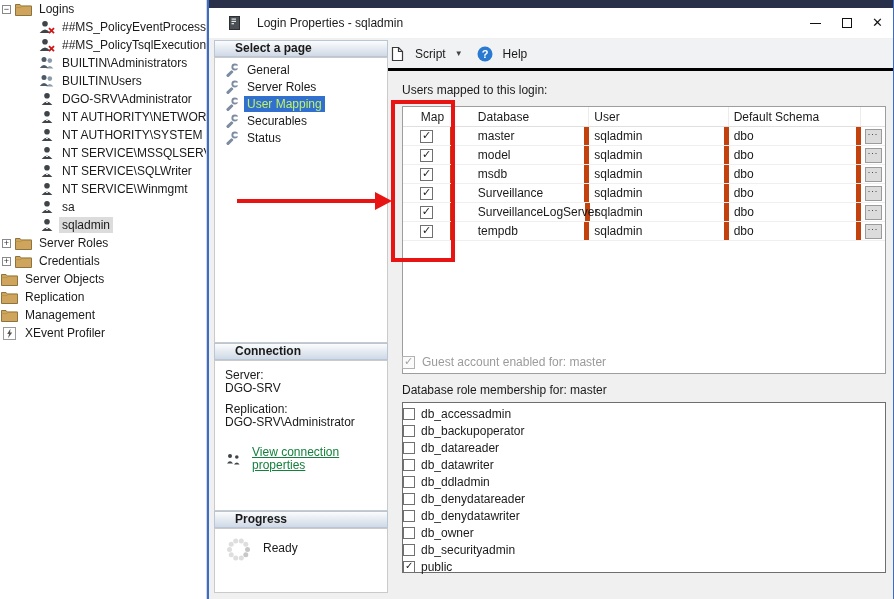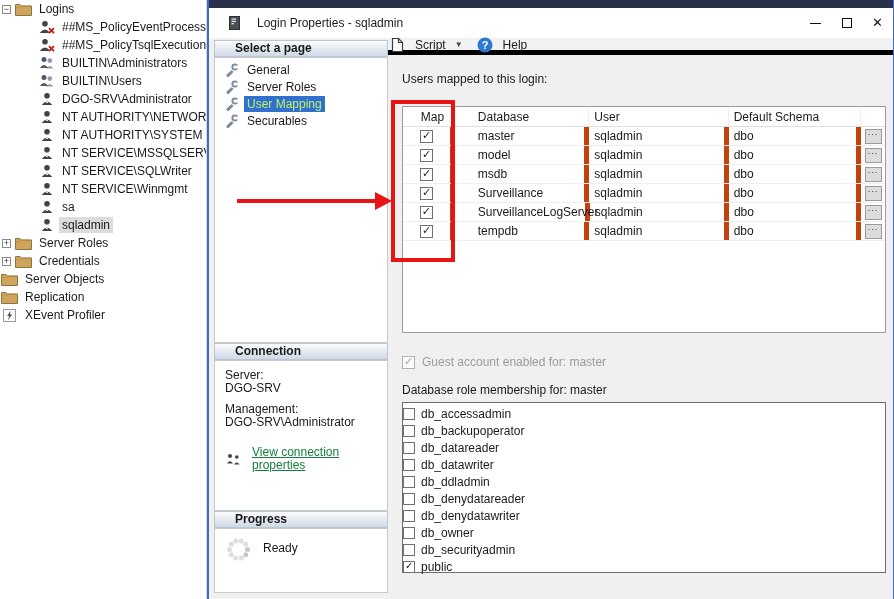--- a/index.html
+++ b/index.html
@@ -42,30 +42,30 @@
   #conn-well{top:360px;height:151px;padding:8px 0 0 10px;line-height:13px}
   .cgap{height:8px}
   #conn-link-row{margin-top:17px;display:flex;align-items:center}
   #conn-link{color:#15803d;text-decoration:underline;margin-left:6px;cursor:pointer}
   #prog-head{top:511px}
   #prog-well{top:528px;height:65px}
   #spinner{position:absolute;left:10px;top:7px}
   #prog-status{position:absolute;left:48px;top:12px}
 
   
-  #toolbar{position:absolute;left:179px;right:0;top:39px;height:16px;background:#f1f2f4;border-bottom:5px solid #000000;display:flex;align-items:center;padding-left:0}
+  #toolbar{position:absolute;left:179px;right:0;top:39px;height:32px;background:#f1f2f4;border-bottom:3px solid #000000;display:flex;align-items:center;padding-left:0}
   #script-btn{display:flex;align-items:center;cursor:default}
   #script-label{margin-left:6px}
   #script-caret{margin-left:9px;font-size:8px;color:#444}
   #help-btn{display:flex;align-items:center;margin-left:14px;cursor:default}
   #help-label{margin-left:5px}
 
   
-  #mapped-label{position:absolute;left:193px;top:72px}
-  #map-table{position:absolute;left:193px;top:106px;width:484px;height:227px;background:#fff;border:1px solid #9d9d9d}
+  #mapped-label{position:absolute;left:193px;top:83px}
+  #map-table{position:absolute;left:193px;top:106px;width:484px;height:268px;background:#fff;border:1px solid #9d9d9d}
   .thead{display:flex;height:20px;border-bottom:1px solid #e0e0e0}
   .thc{border-right:1px solid #ececec;display:flex;align-items:center}
   .mrow{display:flex;height:19px;border-bottom:1px solid #efefef;align-items:center}
   .mc{height:100%;display:flex;align-items:center;border-right:5px solid #c2410c}
   .w-map{width:52px;justify-content:center;padding-left:8px}
   .mrow .w-map{padding-left:0}
   .w-db{width:135px;padding-left:23px}
   .w-user{width:140px;padding-left:5px}
   .w-schema{width:133px;padding-left:5px}
   .w-btn{width:24px;justify-content:center;border-right:none}
@@ -259,20 +259,29 @@
       <span class="ico">
         <svg width="17" height="13" viewBox="0 0 17 13">
           <path d="M0.5 3 L0.5 1.5 L5 1.5 L6.3 3 L6.3 3 L16.5 3 L16.5 12.5 L0.5 12.5 Z" fill="#cfa45c" stroke="#8d7340"></path>
           <path d="M0.5 4.6 L6 4.6 L7.2 3.2 L16.5 3.2" fill="none" stroke="#b8913e" stroke-width="0.8"></path>
         </svg>
       </span>
       <span class="tlabel">Replication</span>
     </div>
     <div class="trow lvl0">
       <span class="ico">
+        <svg width="17" height="13" viewBox="0 0 17 13">
+          <path d="M0.5 3 L0.5 1.5 L5 1.5 L6.3 3 L6.3 3 L16.5 3 L16.5 12.5 L0.5 12.5 Z" fill="#cfa45c" stroke="#8d7340"></path>
+          <path d="M0.5 4.6 L6 4.6 L7.2 3.2 L16.5 3.2" fill="none" stroke="#b8913e" stroke-width="0.8"></path>
+        </svg>
+      </span>
+      <span class="tlabel">Management</span>
+    </div>
+    <div class="trow lvl0">
+      <span class="ico">
         <svg width="13" height="13" viewBox="0 0 13 13">
           <rect x="0.5" y="0.5" width="12" height="12" fill="#fff" stroke="#9a9a9a"></rect>
           <path d="M7.4 1.8 L4.2 7 L6.1 7 L5 11.2 L9.2 5.4 L7.1 5.4 Z" fill="#555"></path>
         </svg>
       </span>
       <span class="tlabel">XEvent Profiler</span>
     </div>
   </div>
 
 <div id="dialog">
@@ -342,28 +351,39 @@
         <span class="ico">
           <svg width="14" height="14" viewBox="0 0 14 14">
             <rect x="0.8" y="9.2" width="8" height="3" rx="1.2" transform="rotate(-45 4.8 10.7)" fill="#7d8ca0"></rect>
             <circle cx="9.8" cy="4" r="3.4" fill="#7d8ca0"></circle>
             <circle cx="9.8" cy="4" r="1.5" fill="#fff"></circle>
             <rect x="9.8" y="2.6" width="4.5" height="2.8" fill="#fff"></rect>
           </svg>
         </span>
         <span class="plabel">Securables</span>
       </div>
+      <div class="prow">
+        <span class="ico">
+          <svg width="14" height="14" viewBox="0 0 14 14">
+            <rect x="0.8" y="9.2" width="8" height="3" rx="1.2" transform="rotate(-45 4.8 10.7)" fill="#7d8ca0"></rect>
+            <circle cx="9.8" cy="4" r="3.4" fill="#7d8ca0"></circle>
+            <circle cx="9.8" cy="4" r="1.5" fill="#fff"></circle>
+            <rect x="9.8" y="2.6" width="4.5" height="2.8" fill="#fff"></rect>
+          </svg>
+        </span>
+        <span class="plabel">Status</span>
+      </div>
     </div>
 
   <div class="phead" id="conn-head">Connection</div>
   <div class="well" id="conn-well">
     <div>Server:</div>
     <div>DGO-SRV</div>
     <div class="cgap"></div>
-    <div>Management:</div>
+    <div>Replication:</div>
     <div>DGO-SRV\Administrator</div>
     <div id="conn-link-row">
       <span class="ico">
           <svg width="15" height="13" viewBox="0 0 15 13">
             <circle cx="4" cy="3" r="2" fill="#3f4448"></circle>
             <path d="M1 10.5 q3 -4.4 6 0 z" fill="#3f4448"></path>
             <circle cx="10.8" cy="4" r="1.8" fill="#3f4448"></circle>
             <path d="M8 11.5 q2.8 -4 5.6 0 z" fill="#3f4448"></path>
           </svg>
         </span>

